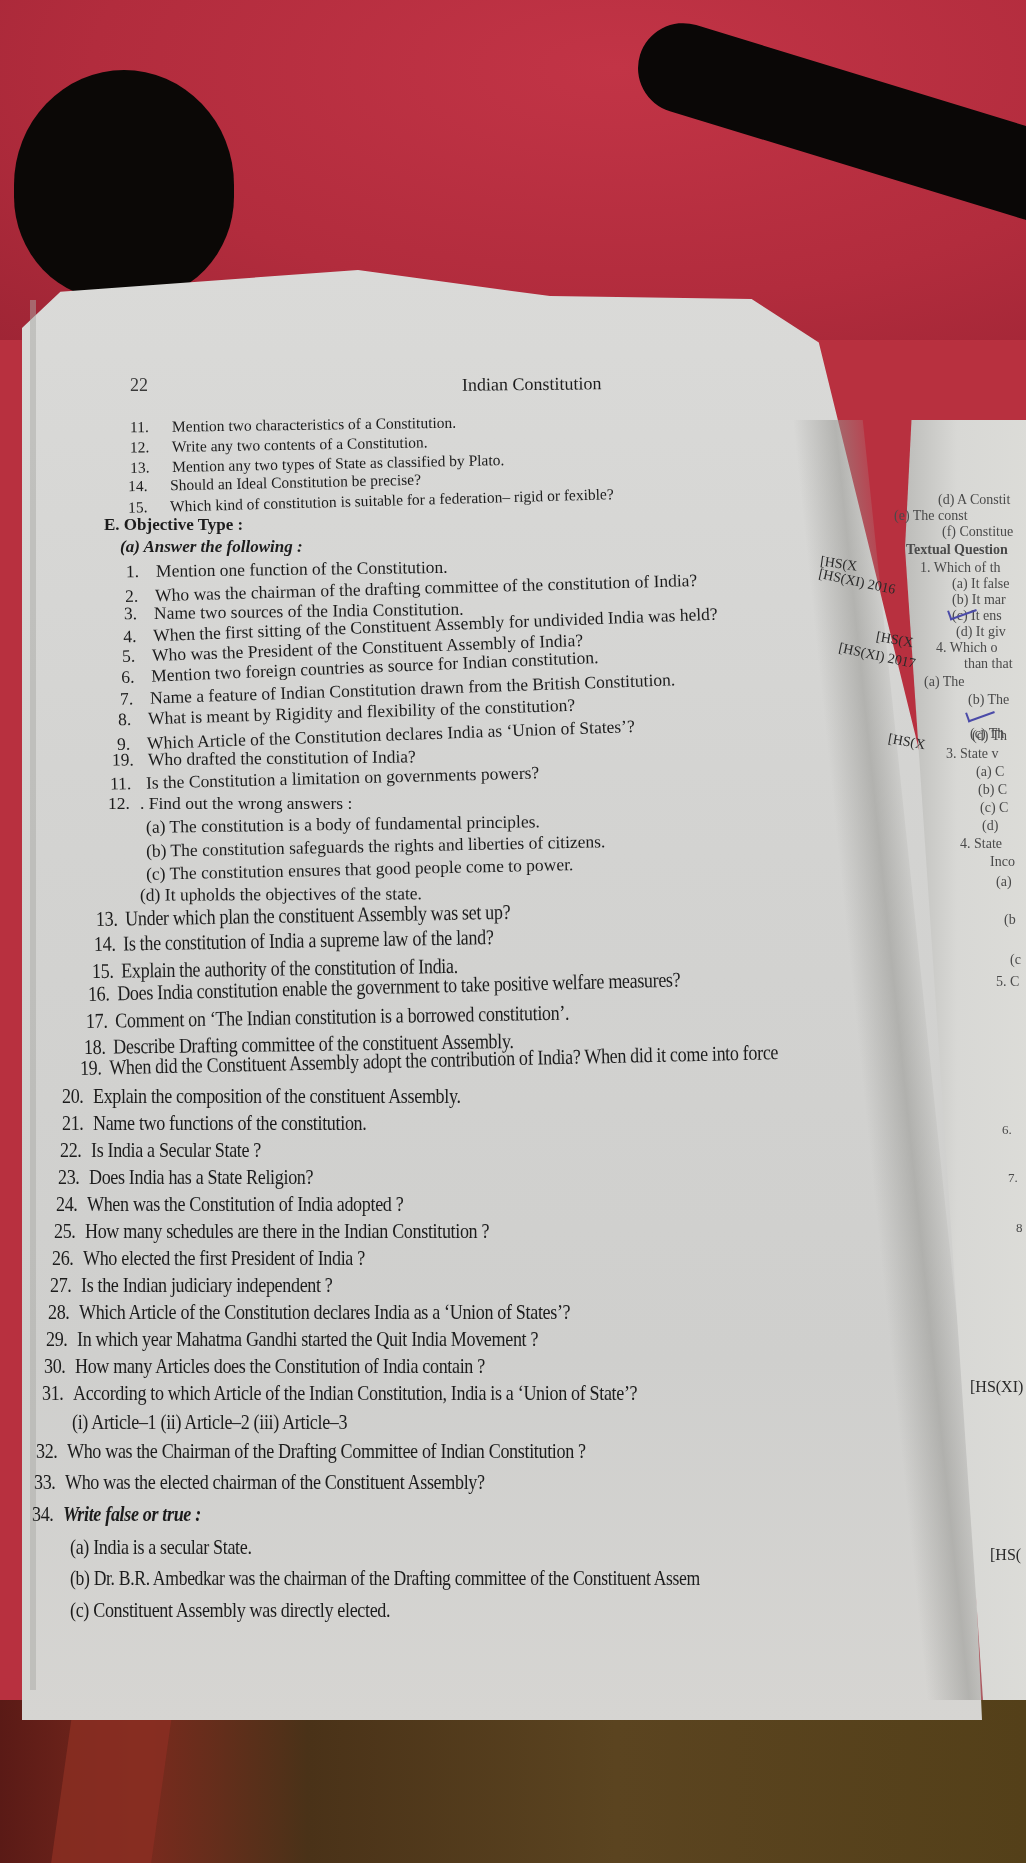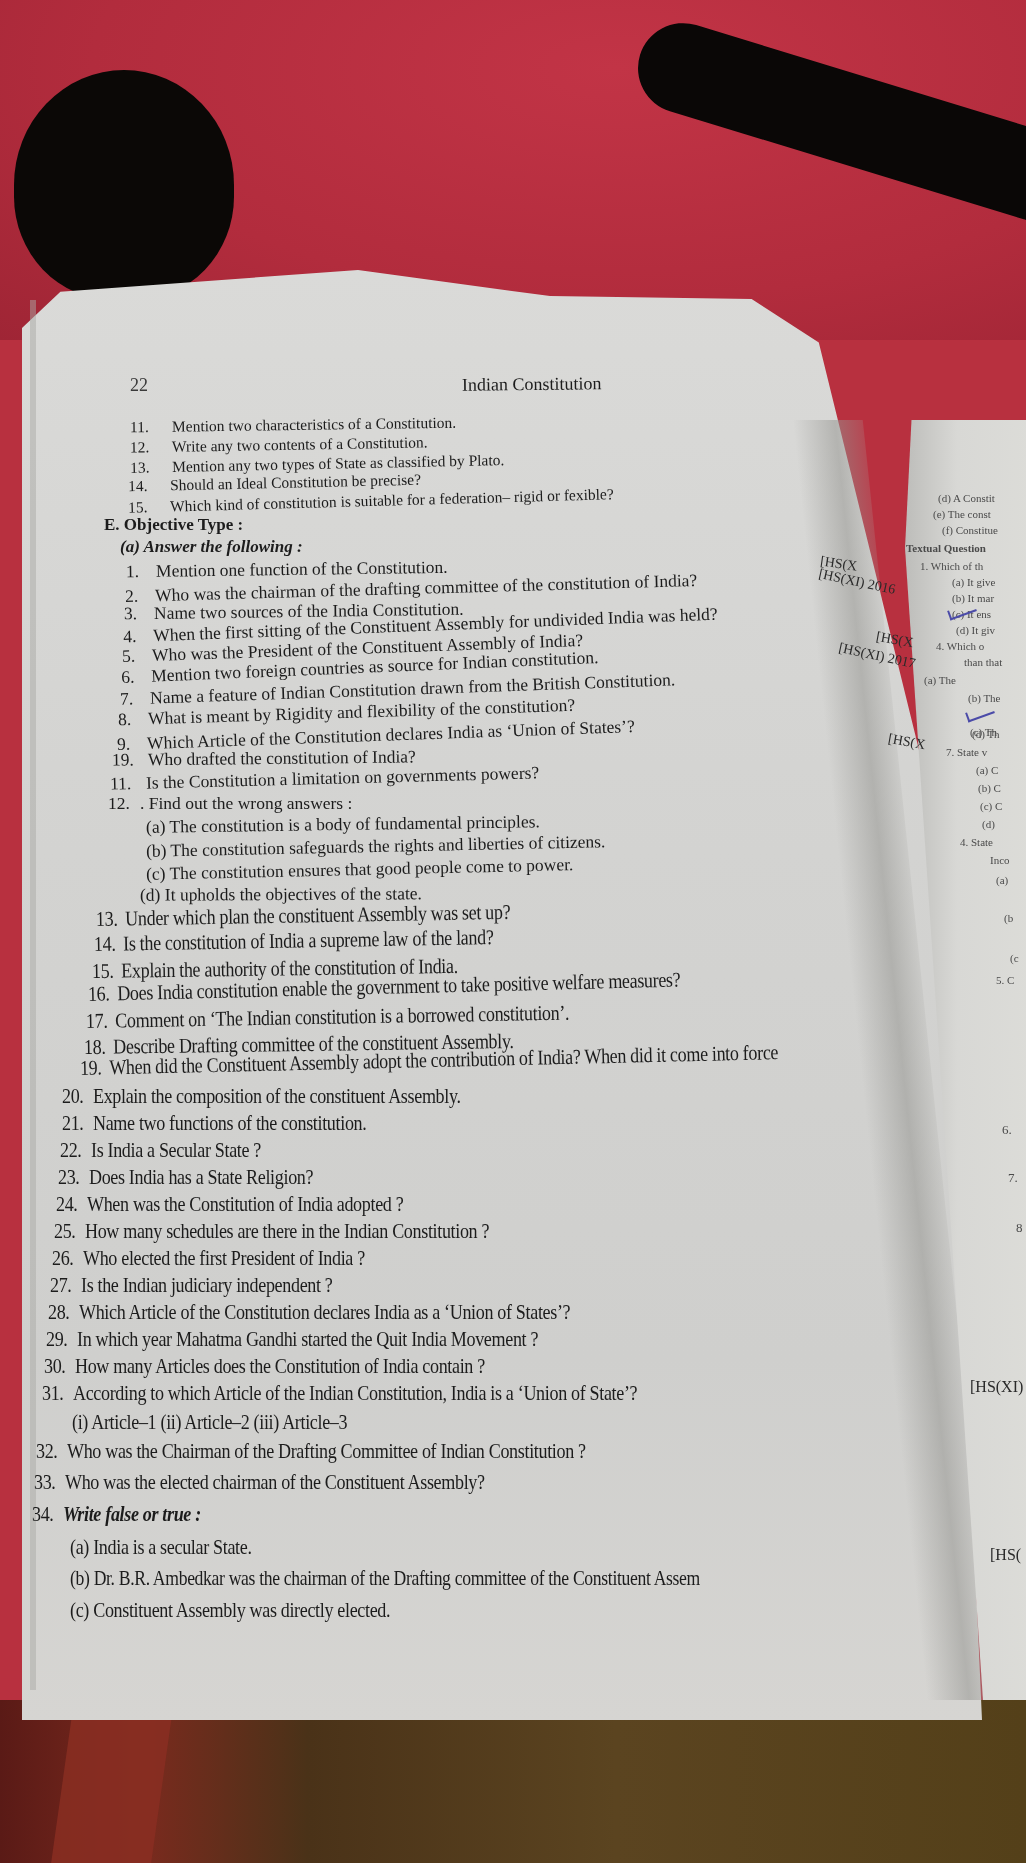--- a/index.html
+++ b/index.html
@@ -39,21 +39,21 @@
     .num { display: inline-block; }
     .page-no { left: 130px; top: 375px; font-size: 18px; color: #3a3a3a; }
     .running-head { left: 462px; top: 374px; font-size: 18px; transform: rotate(-0.6deg); }
     .q-small { font-size: 15.5px; }
     .q-mid { font-size: 17.5px; }
     .q-big { font-size: 21px; transform-origin: left center; }
     .q-cond { font-family: "Liberation Serif", serif; letter-spacing: -0.4px; }
     .heading { font-weight: bold; font-size: 17px; }
     .subhead { font-style: italic; font-weight: bold; font-size: 17px; text-align: right; }
     .tag { position: absolute; font-size: 14px; color: #2a2a2a; white-space: nowrap; }
-    .rp { position: absolute; font-size: 11px; color: #4a4a4a; white-space: nowrap; }
+    .rp { position: absolute; font-size: 14px; color: #4a4a4a; white-space: nowrap; }
     .tick { position: absolute; width: 26px; height: 8px; border-bottom: 2px solid #4b4ba8;
       border-left: 2px solid #4b4ba8; transform: rotate(-20deg); }
   </style>
 </head>
 <body>
 
 <div class="bg-red"></div>
 <div class="shadow-oval"></div>
 <div class="shadow-bar"></div>
 <div class="bg-bottom"></div>
@@ -133,37 +133,37 @@
 <div class="tag" style="left:820px;top:556px;transform:rotate(8deg);">[HS(X</div>
 <div class="tag" style="left:818px;top:574px;transform:rotate(12deg);">[HS(XI) 2016</div>
 <div class="tag" style="left:876px;top:632px;transform:rotate(10deg);">[HS(X</div>
 <div class="tag" style="left:838px;top:648px;transform:rotate(12deg);">[HS(XI) 2017</div>
 <div class="tag" style="left:888px;top:734px;transform:rotate(10deg);">[HS(X</div>
 <div class="tag" style="left:970px;top:1378px;font-size:16px;">[HS(XI)</div>
 <div class="tag" style="left:990px;top:1546px;font-size:16px;">[HS(</div>
 
 <div>
   <div class="rp" style="left:938px;top:492px;">(d) A Constit</div>
-  <div class="rp" style="left:894px;top:508px;margin-left:39px;">(e) The const</div>
+  <div class="rp" style="left:894px;top:508px;">(e) The const</div>
   <div class="rp" style="left:942px;top:524px;">(f) Constitue</div>
   <div class="rp" style="left:906px;top:542px;font-weight:bold;">Textual Question</div>
   <div class="rp" style="left:920px;top:560px;">1.  Which of th</div>
-  <div class="rp" style="left:952px;top:576px;">(a)  It give</div>
+  <div class="rp" style="left:952px;top:576px;">(a)  It false</div>
   <div class="rp" style="left:952px;top:592px;">(b)  It mar</div>
   <div class="rp" style="left:952px;top:608px;">(c)  It ens</div>
   <div class="tick" style="left:948px;top:606px;"></div>
   <div class="rp" style="left:956px;top:624px;">(d)  It giv</div>
   <div class="rp" style="left:936px;top:640px;">4.  Which o</div>
   <div class="rp" style="left:964px;top:656px;">than that</div>
   <div class="rp" style="left:924px;top:674px;">(a)  The</div>
   <div class="rp" style="left:968px;top:692px;">(b)  The</div>
   <div class="tick" style="left:966px;top:708px;"></div>
   <div class="rp" style="left:970px;top:726px;">(c)  Th</div>
   <div class="rp" style="left:972px;top:728px;">(d)  Th</div>
-  <div class="rp" style="left:946px;top:746px;">7.  State v</div>
+  <div class="rp" style="left:946px;top:746px;">3.  State v</div>
   <div class="rp" style="left:976px;top:764px;">(a)  C</div>
   <div class="rp" style="left:978px;top:782px;">(b)  C</div>
   <div class="rp" style="left:980px;top:800px;">(c)  C</div>
   <div class="rp" style="left:982px;top:818px;">(d)</div>
   <div class="rp" style="left:960px;top:836px;">4.  State</div>
   <div class="rp" style="left:990px;top:854px;">Inco</div>
   <div class="rp" style="left:996px;top:874px;">(a)</div>
   <div class="rp" style="left:1004px;top:912px;">(b</div>
   <div class="rp" style="left:1010px;top:952px;">(c</div>
   <div class="rp" style="left:996px;top:974px;">5.  C</div>

